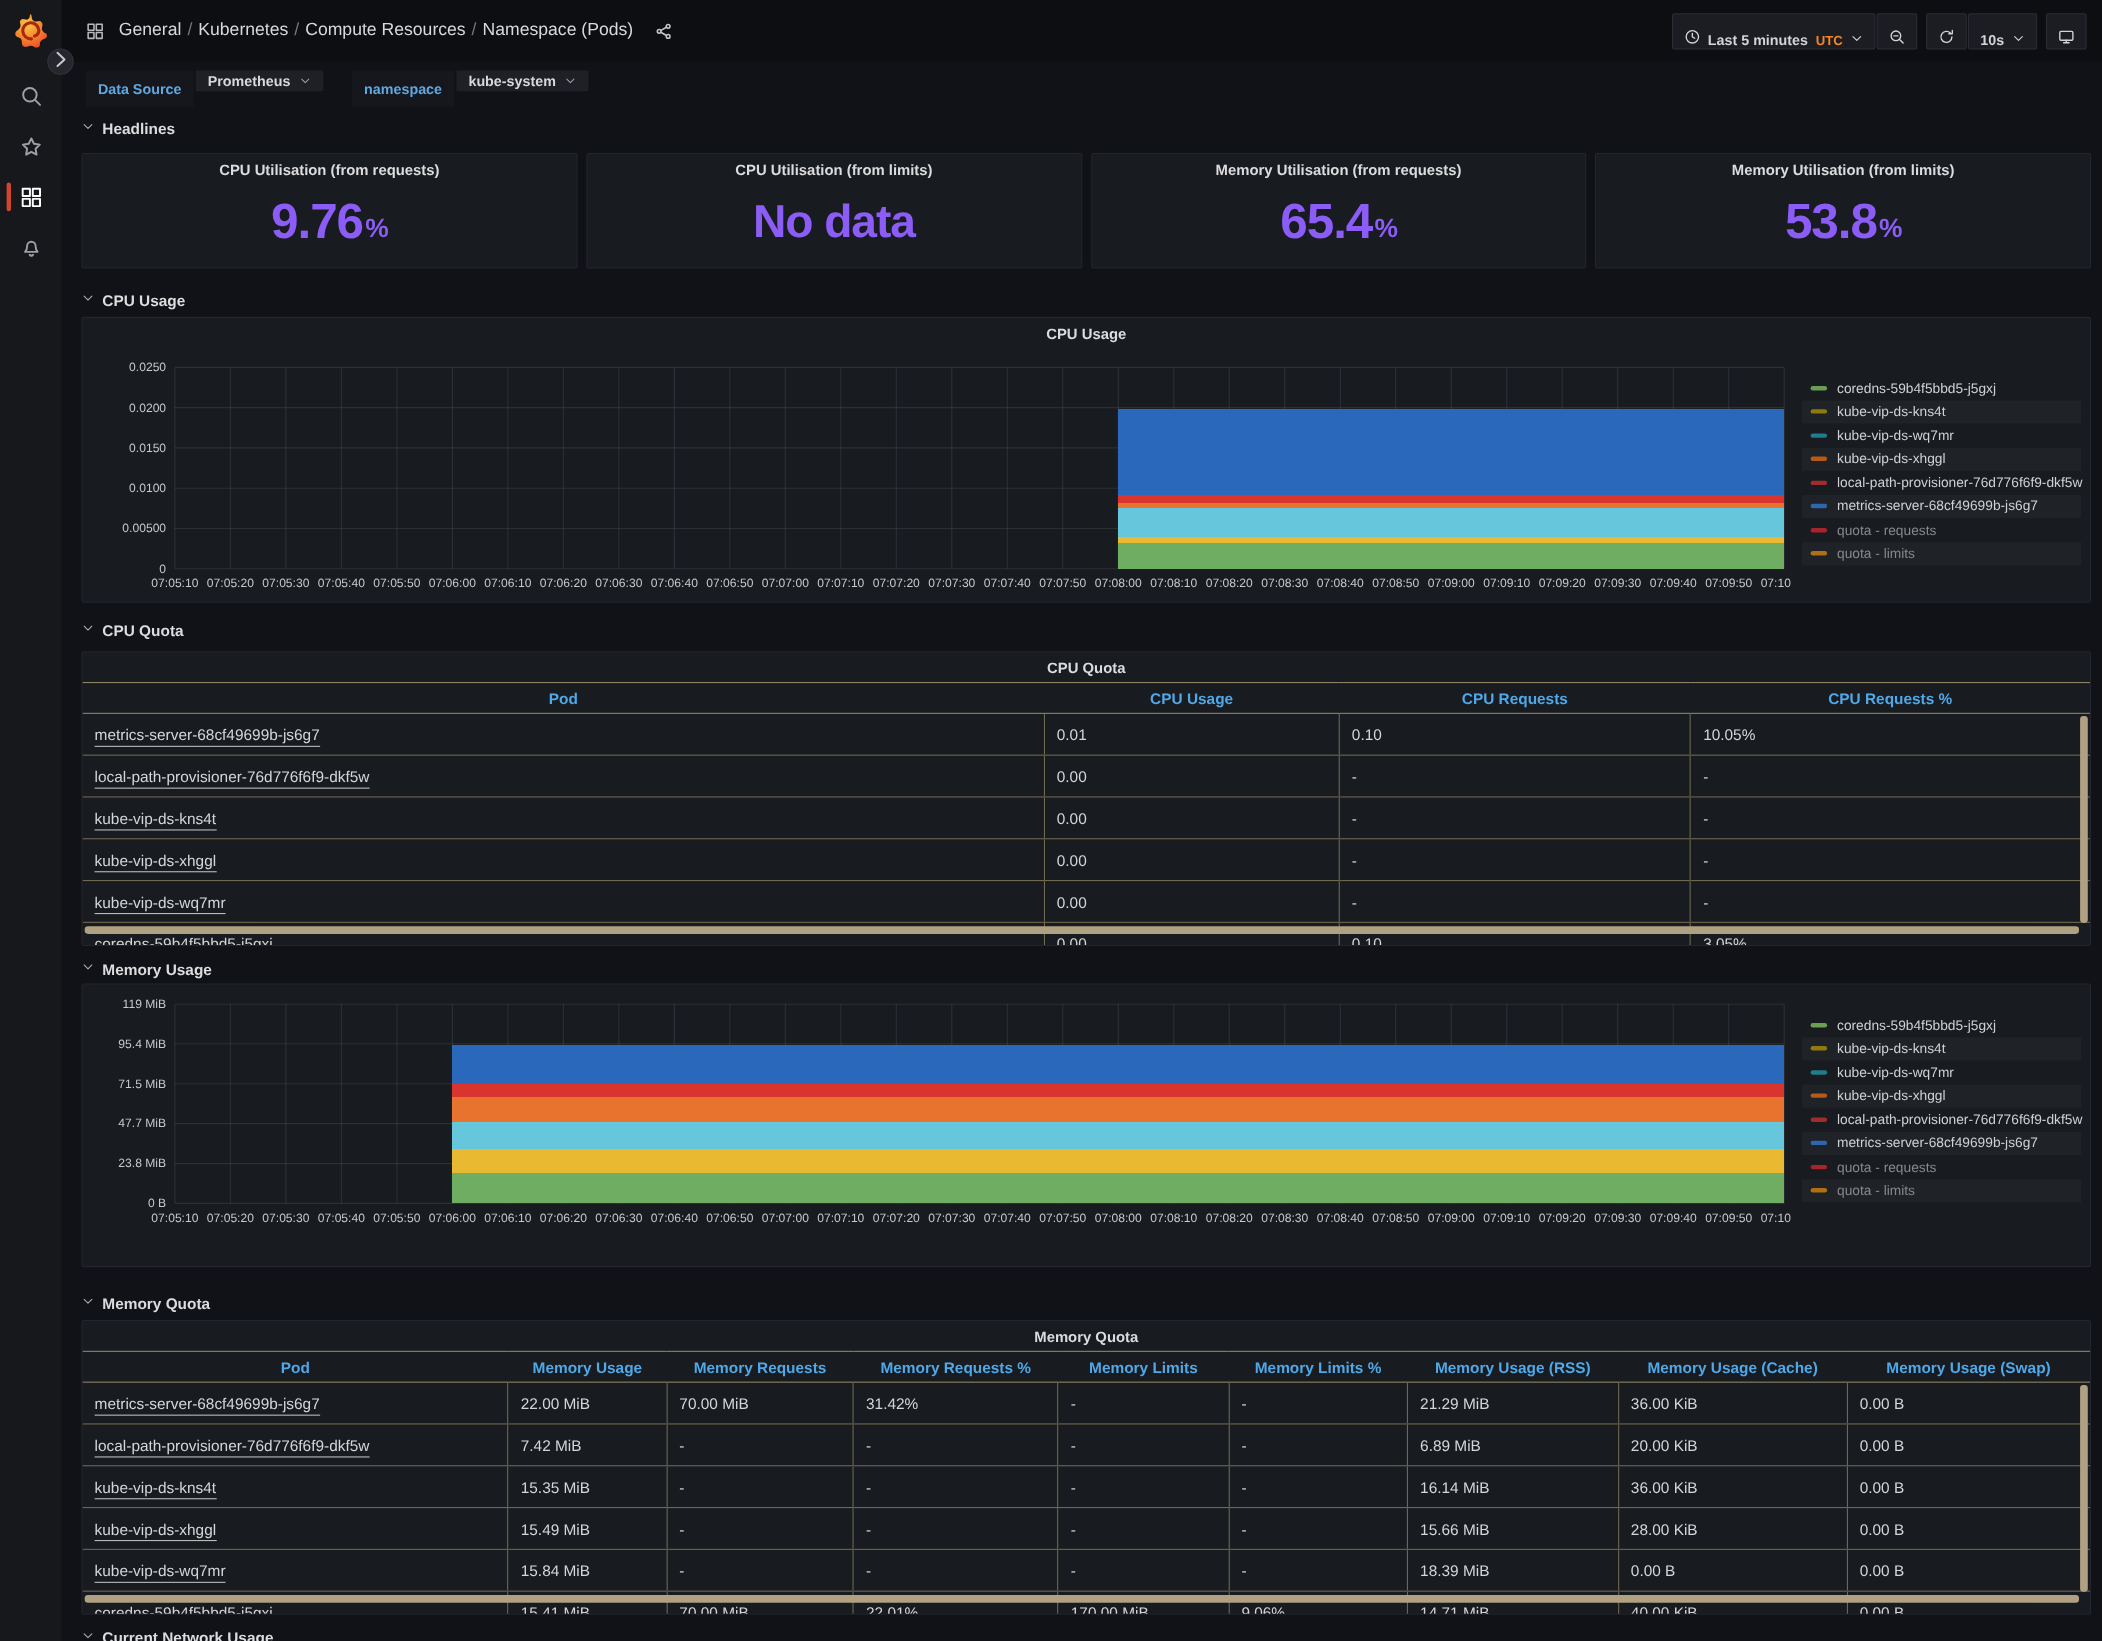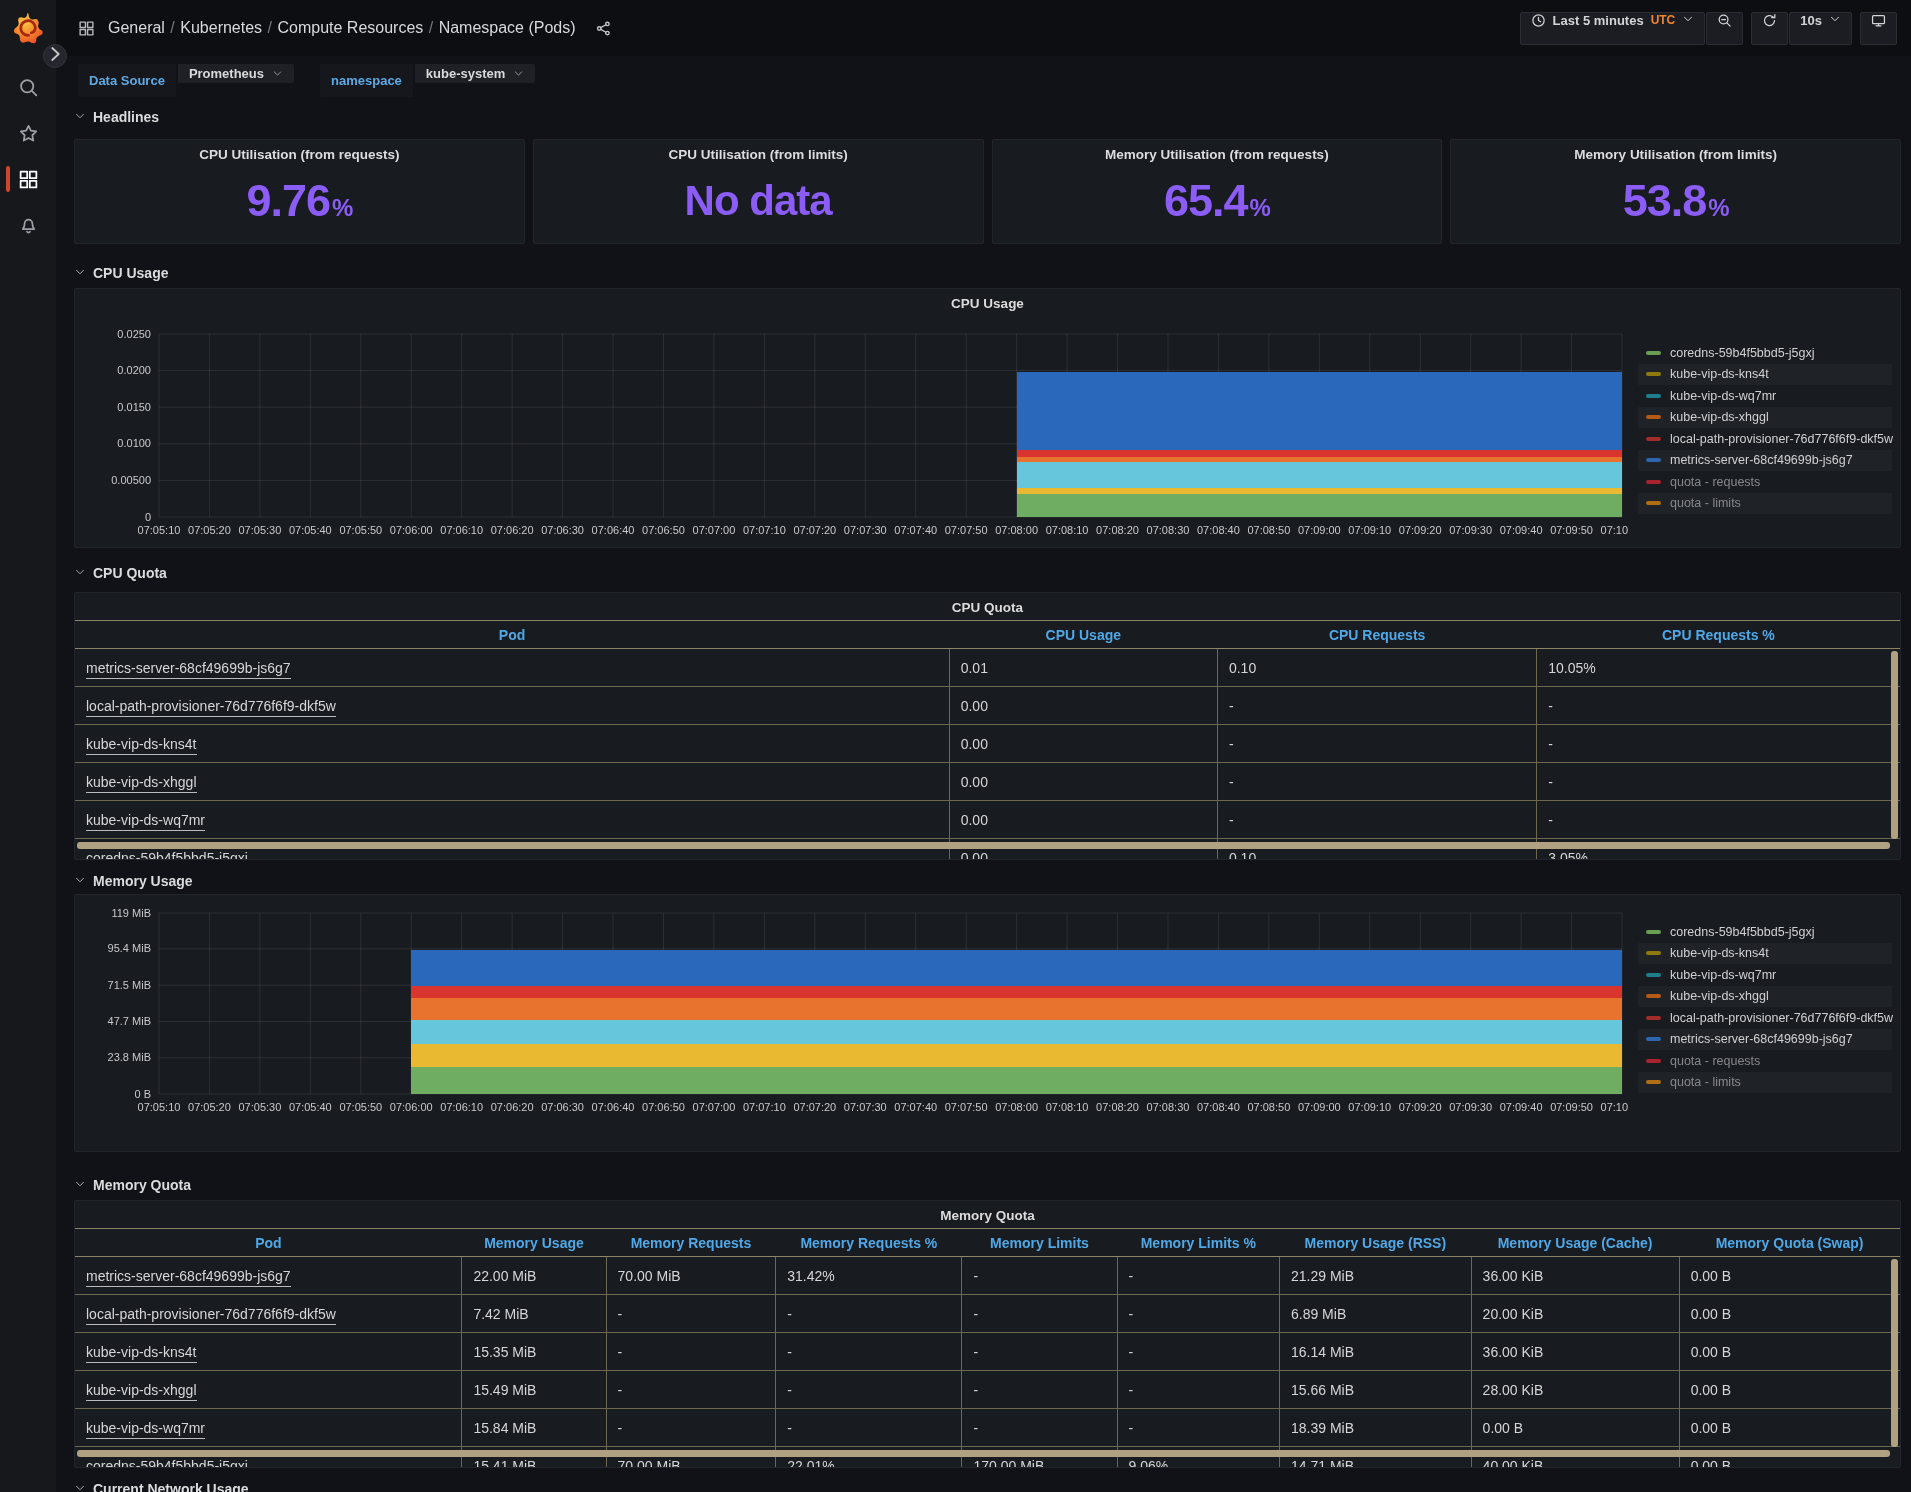--- a/index.html
+++ b/index.html
@@ -24,21 +24,21 @@
   .crumbs { display:flex; align-items:center; gap:13px; font-size:16px; color:#d8d9da; }
   .crumbs .bc-icon { color:#b7b9bd; display:flex; }
   .crumbs .bc-icon svg { width:17px; height:17px; }
   .crumb-seg { cursor:pointer; }
   .crumb-sep { color:#74777d; margin:0 1px; }
   .share-ic { color:#c3c5c8; margin-left:6px; display:flex; cursor:pointer; }
   .share-ic svg { width:17px; height:17px; }
   .tn-right { margin-left:auto; display:flex; align-items:center; gap:8px; }
   .tn-group { display:flex; gap:1px; }
   .tn-btn { height:33px; background:#1b1d23; border:1px solid #2b2d34; border-radius:2px; color:#d3d4d6;
-    display:flex; align-items:flex-start; gap:7px; padding:0 10px; font-size:13px; font-weight:600; cursor:pointer; }
+    display:flex; align-items:flex-end; gap:7px; padding:0 10px; font-size:13px; font-weight:600; cursor:pointer; }
   .tn-btn svg { width:15px; height:15px; }
   .tz { color:#f0862c; font-weight:700; font-size:12px; }
   .caret svg { width:12px; height:12px; }
 
   
   .subnav { height:48px; display:flex; align-items:center; gap:26px; padding:0 22px; }
   .var-pair { display:flex; gap:2px; }
   .var-label { height:33px; display:flex; align-items:center; padding:0 11px; background:#16171c; color:#5ea9e2;
     font-size:13px; font-weight:700; border-radius:2px 0 0 2px; }
   .var-value { height:19px; display:flex; align-items:center; gap:8px; padding:0 11px; background:#1e2026; color:#d8d9da;
@@ -616,21 +616,21 @@
               <thead>
                 <tr>
                   <th>Pod</th>
                   <th>Memory Usage</th>
                   <th>Memory Requests</th>
                   <th>Memory Requests %</th>
                   <th>Memory Limits</th>
                   <th>Memory Limits %</th>
                   <th>Memory Usage (RSS)</th>
                   <th>Memory Usage (Cache)</th>
-                  <th>Memory Quota (Swap)</th>
+                  <th>Memory Usage (Swap)</th>
                 </tr>
               </thead>
               <tbody>
                 <tr>
                   <td><span class="pod-link">metrics-server-68cf49699b-js6g7</span></td>
                   <td>22.00 MiB</td>
                   <td>70.00 MiB</td>
                   <td>31.42%</td>
                   <td>-</td>
                   <td>-</td>

